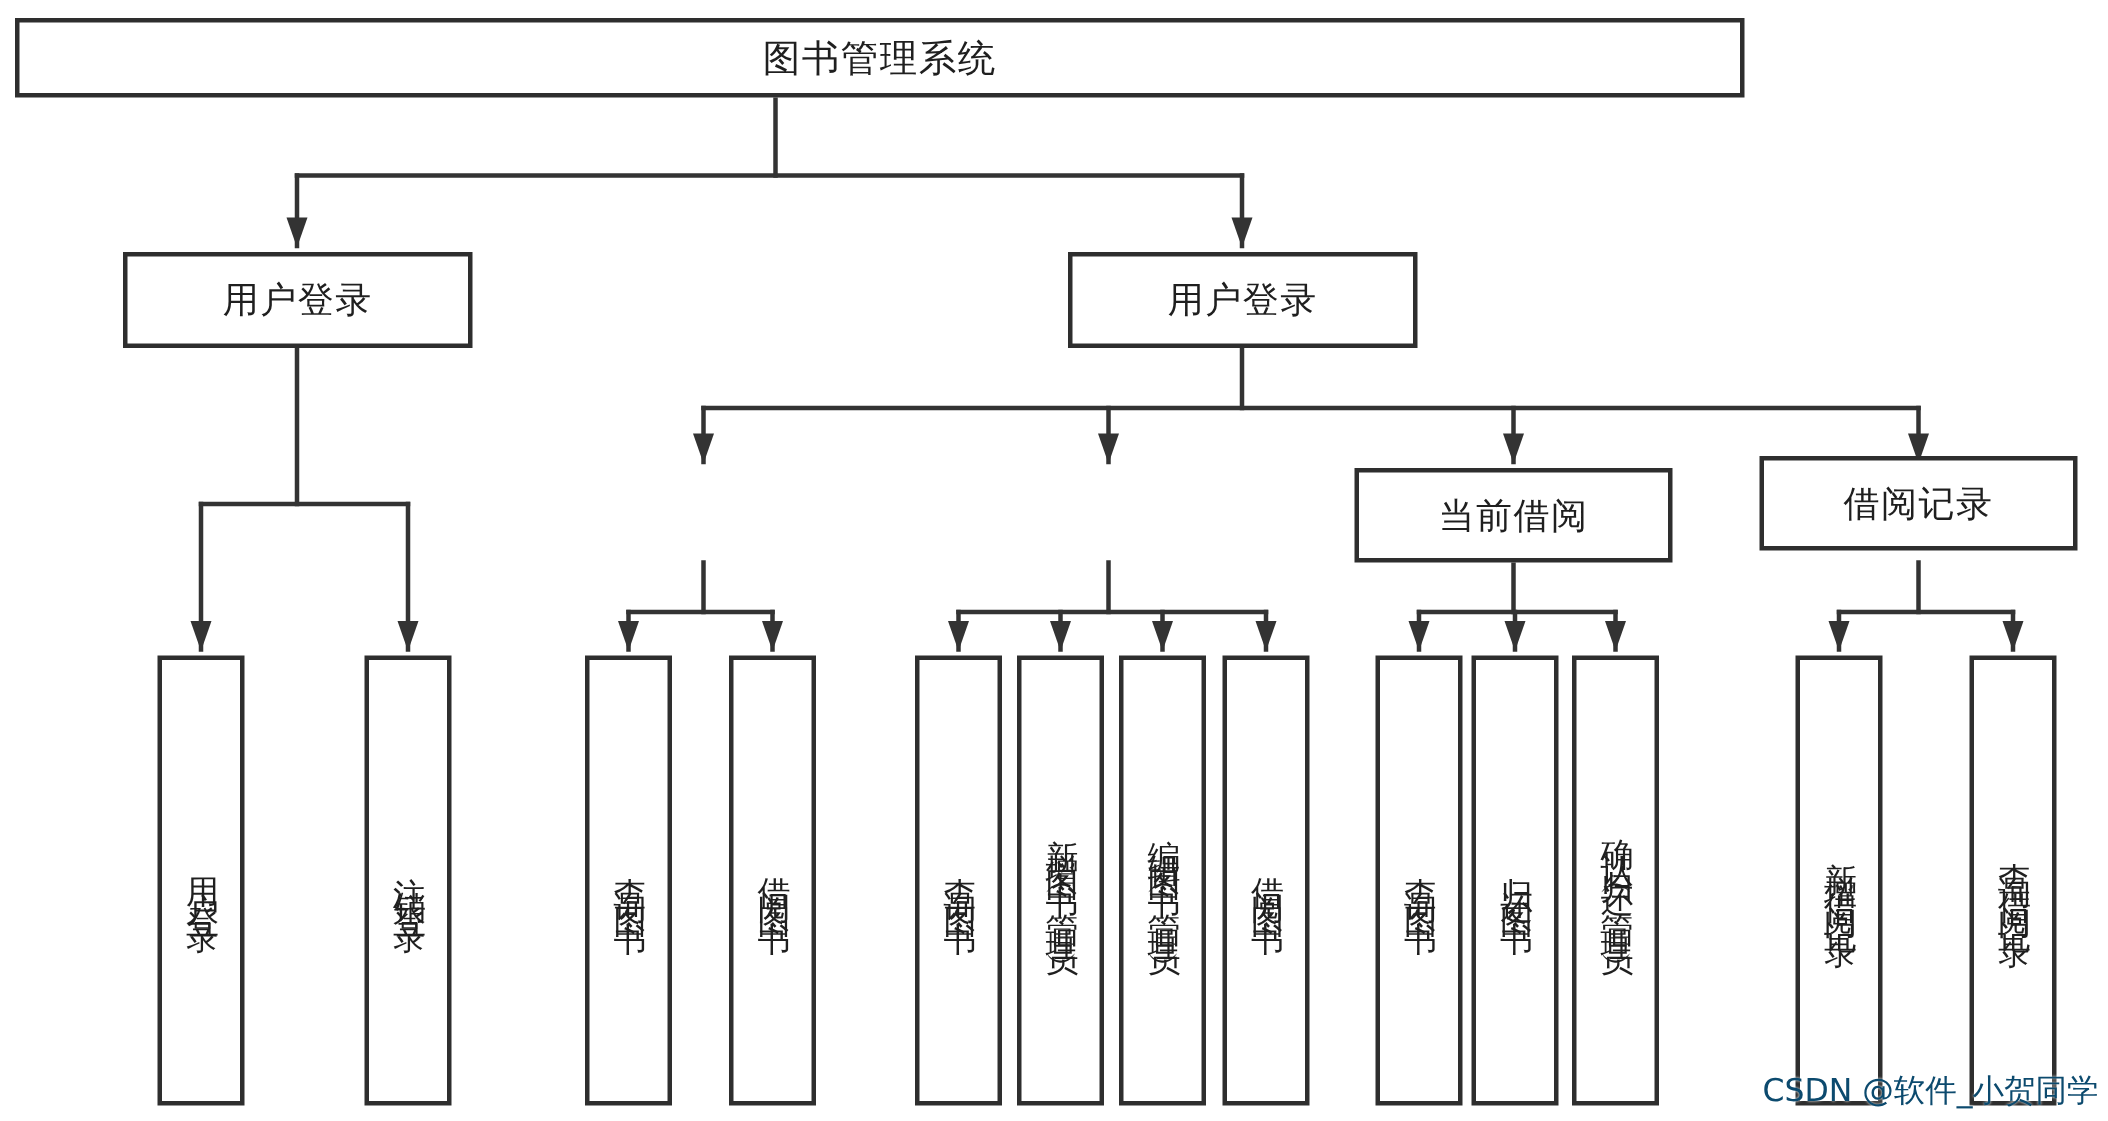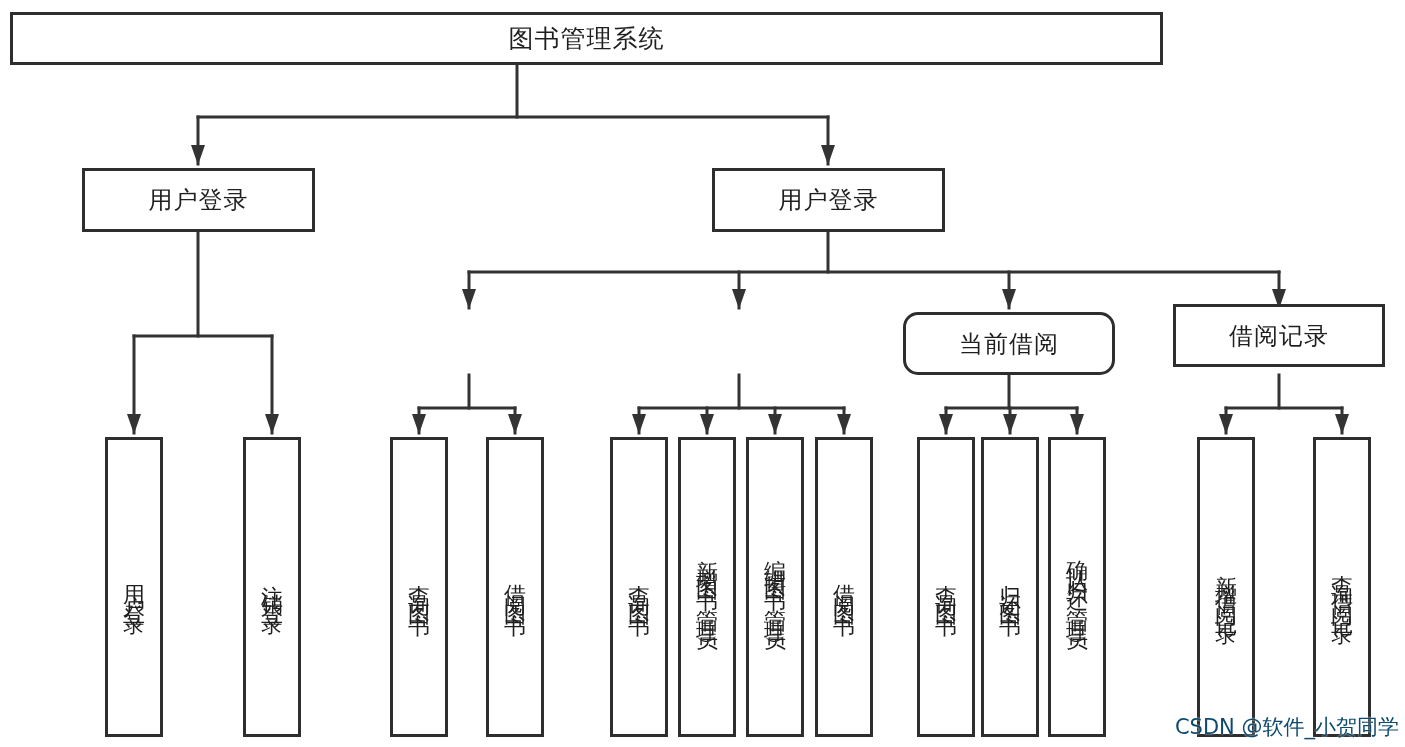--- a/index.html
+++ b/index.html
@@ -108,21 +108,21 @@
     <span>图书管理系统</span>
   </div>
 
   <div class="node h" style="left:82px; top:168px; width:233px; height:64px;">
     <span>用户登录</span>
   </div>
   <div class="node h" style="left:712px; top:168px; width:233px; height:64px;">
     <span>用户登录</span>
   </div>
 
-  <div class="node h" style="left:903px; top:312px; width:212px; height:63px;border-radius:15px;">
+  <div class="node h" style="left:903px; top:312px; width:212px; height:63px;">
     <span>当前借阅</span>
   </div>
   <div class="node h" style="left:1173px; top:304px; width:212px; height:63px;">
     <span>借阅记录</span>
   </div>
 
   <div class="node v" style="left:105px; top:437px; width:58px; height:300px;">
     <span>用户登录</span>
   </div>
   <div class="node v" style="left:243px; top:437px; width:58px; height:300px;">

